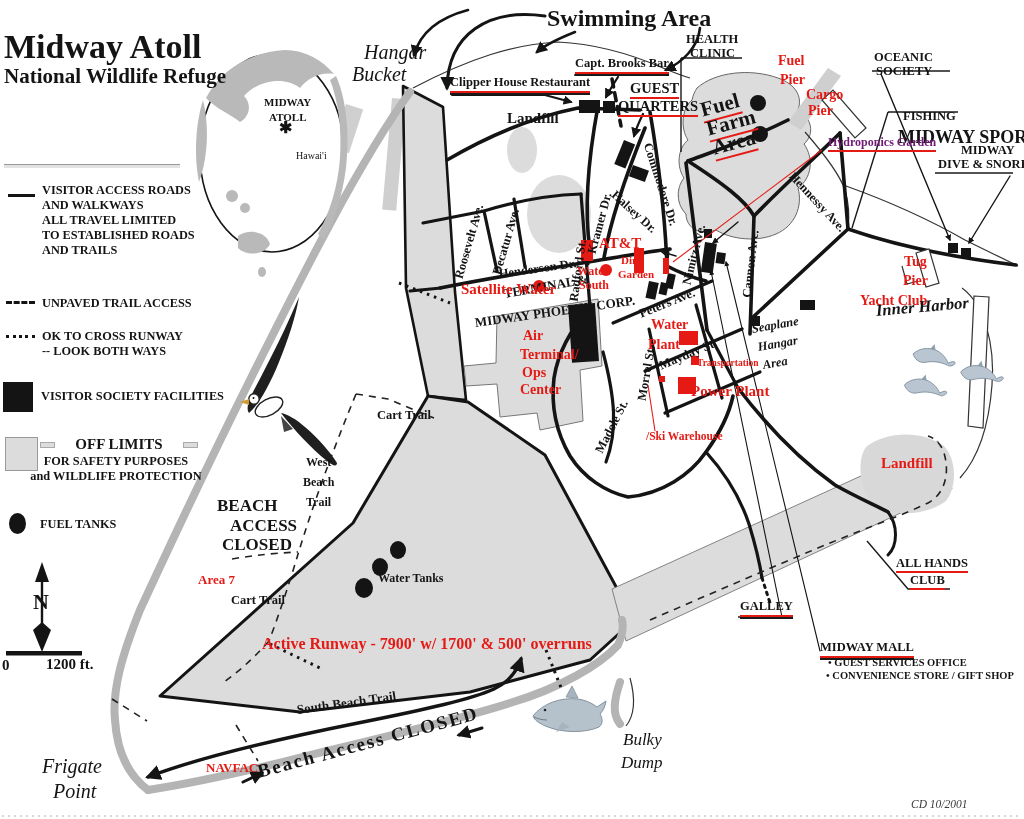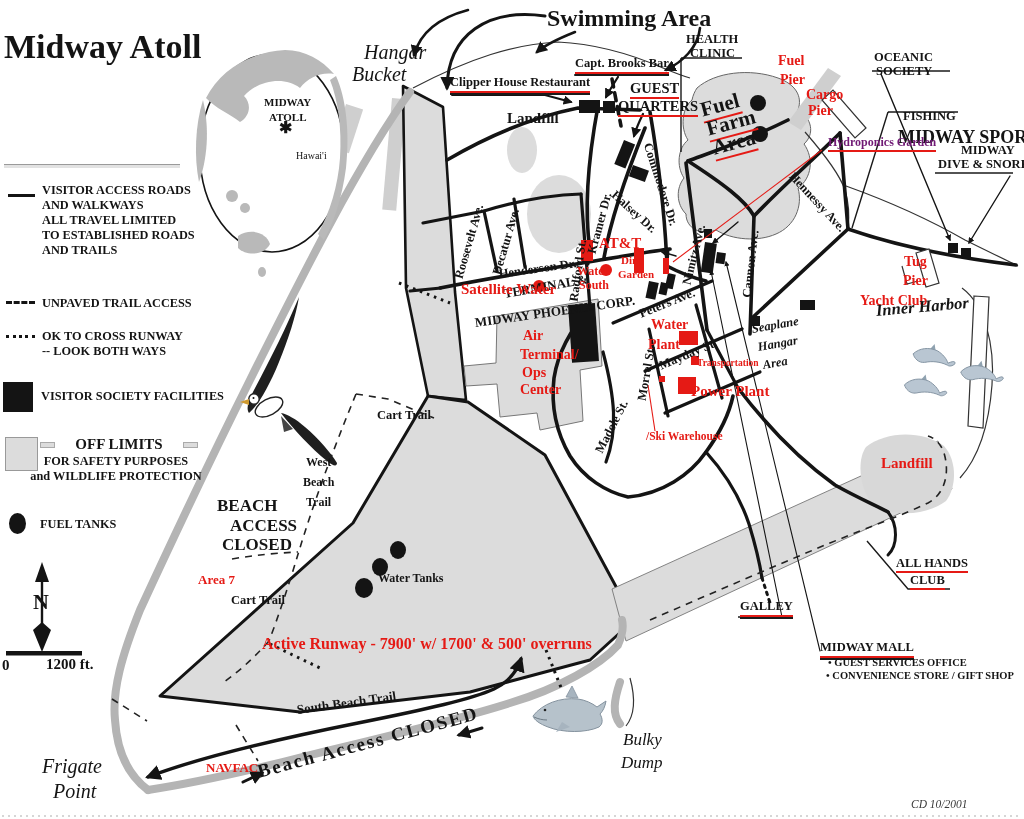--- a/index.html
+++ b/index.html
@@ -244,20 +244,21 @@
   <g>
     <line x1="42" y1="578" x2="42" y2="646" stroke="#141414" stroke-width="2.4"></line>
     <polygon points="42,562 35,582 49,582" fill="#141414"></polygon>
     <polygon points="33,630 42,622 51,630 42,652" fill="#141414"></polygon>
   </g>
   <rect x="6" y="651" width="76" height="4.5" fill="#141414"></rect>
 </svg>
 
   <div id="titleblock">
     <div class="t1">Midway Atoll</div>
+    <div class="t2">National Wildlife Refuge</div>
   </div>
   <div id="divider"></div>
 
   <div>
     <div class="sw sw-solid" style="left:8px;top:194px"></div>
     <div class="lg-text" style="left:42px;top:183px;width:180px">VISITOR ACCESS ROADS
 AND WALKWAYS
 ALL TRAVEL LIMITED
 TO ESTABLISHED ROADS
 AND TRAILS</div>

